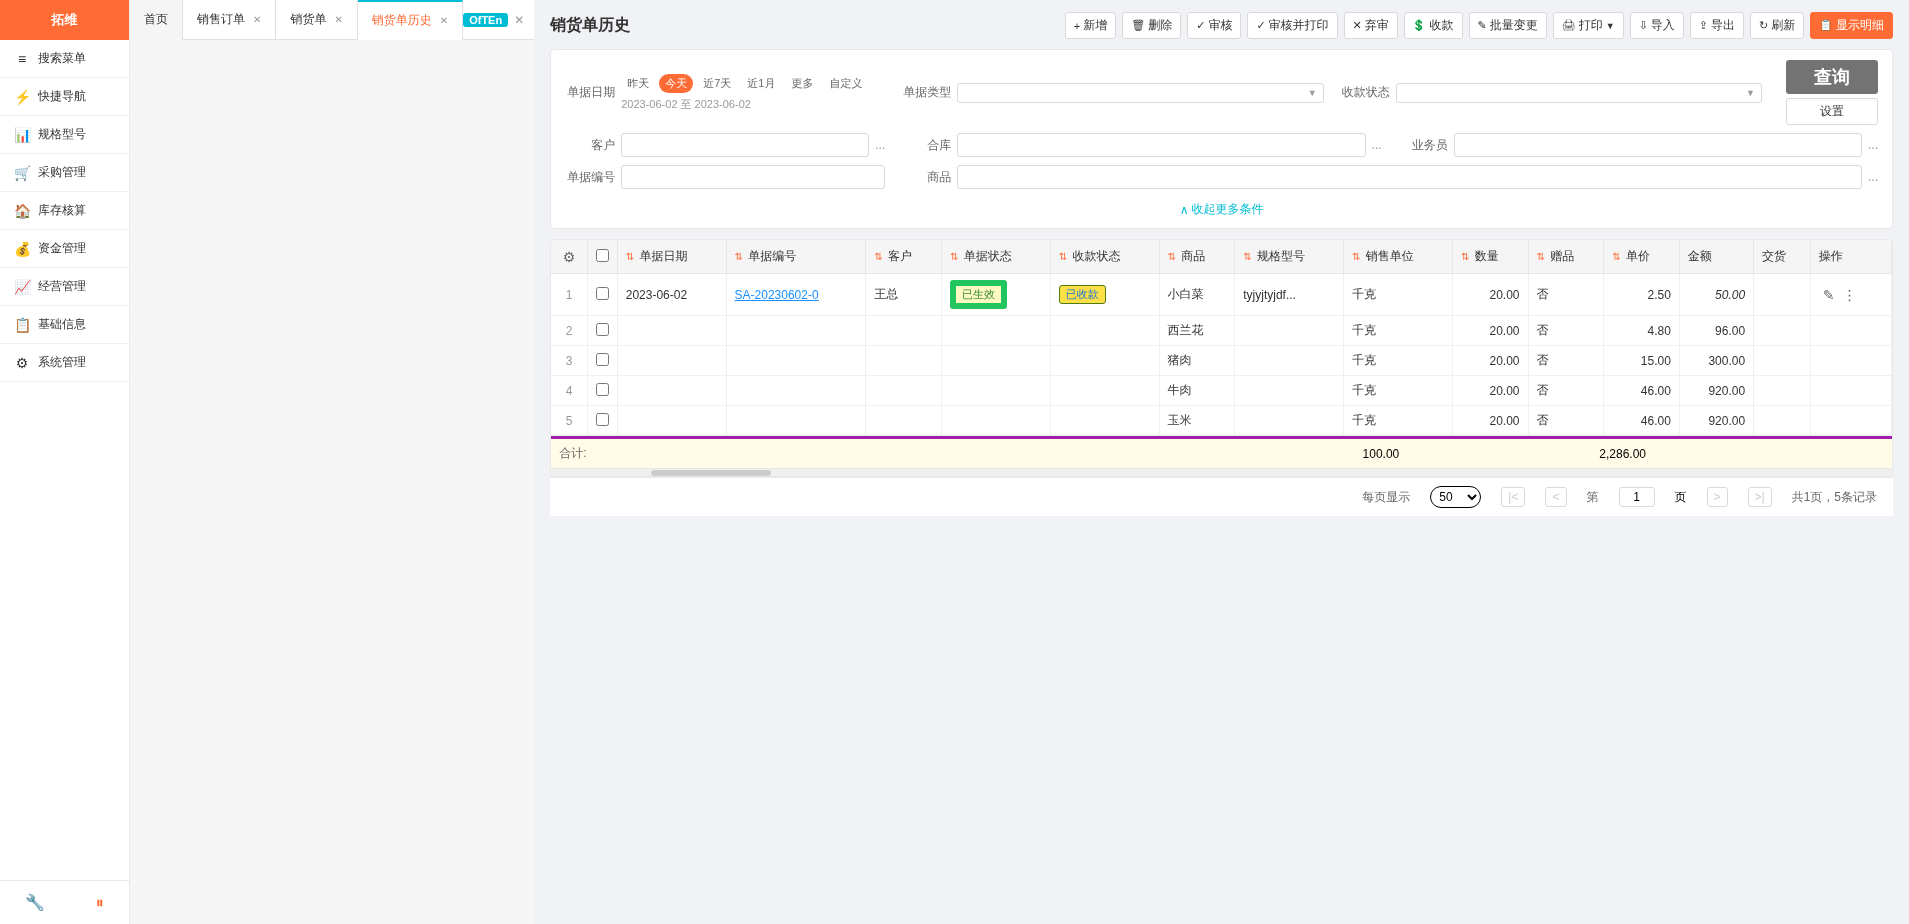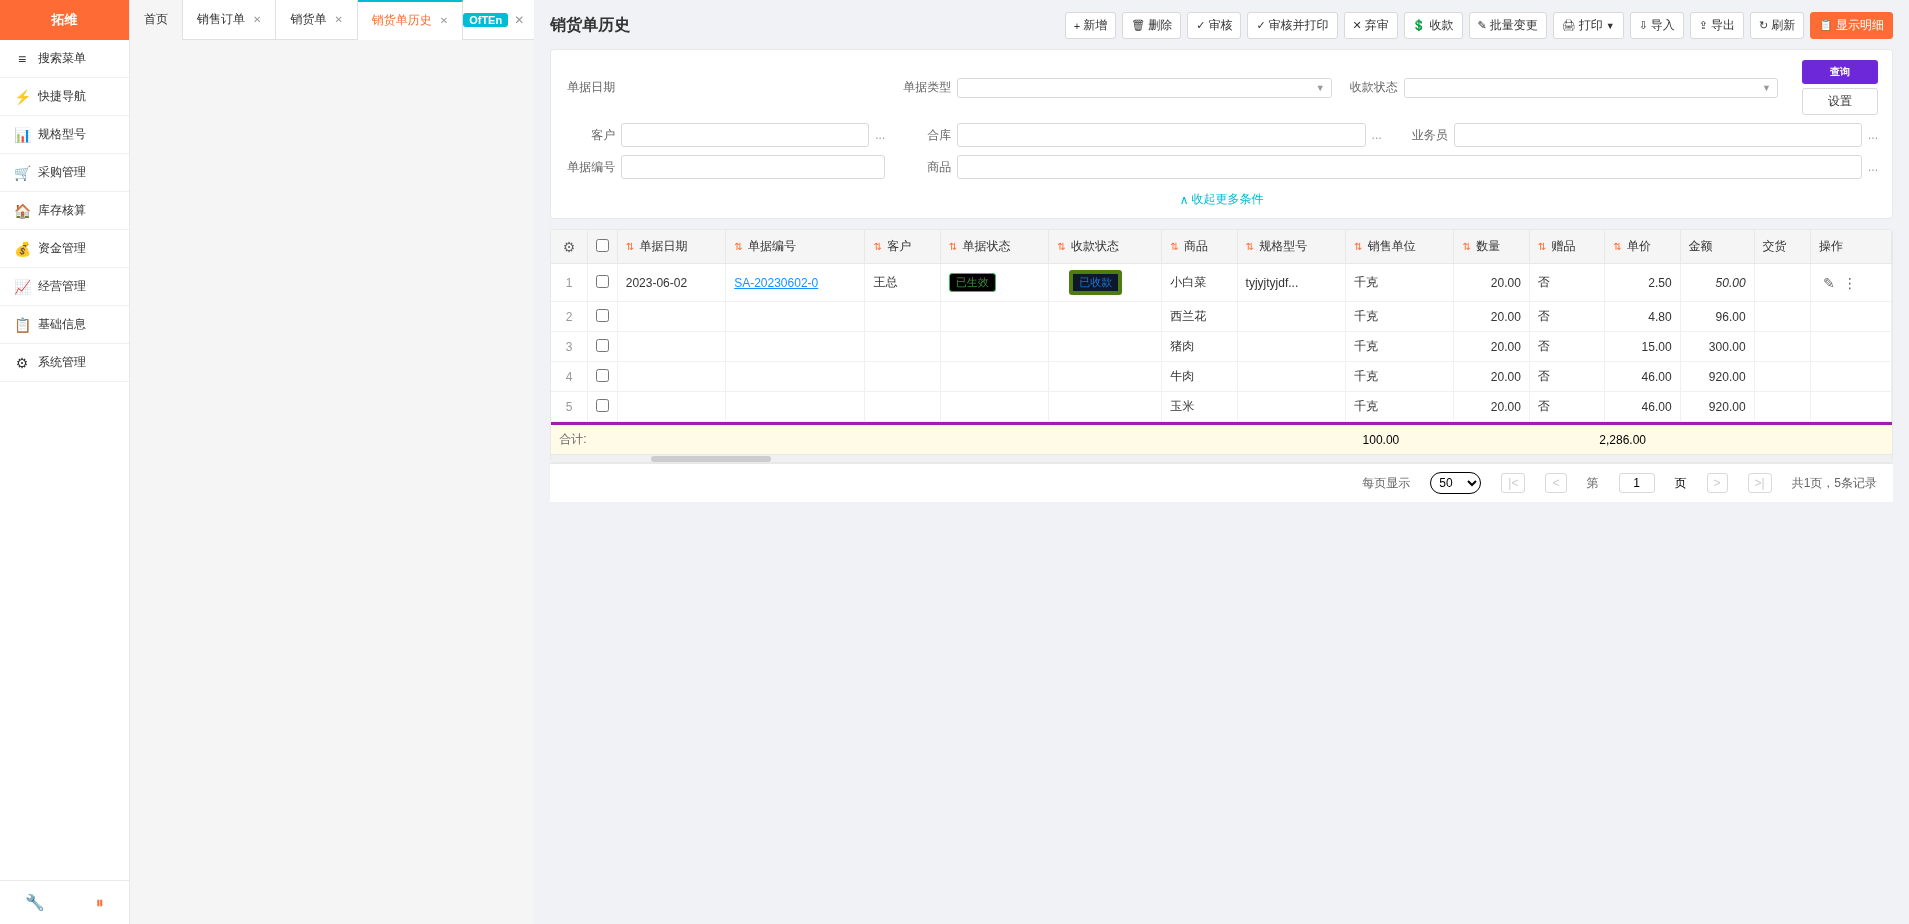--- a/index.html
+++ b/index.html
@@ -244,27 +244,27 @@
     }
 
     
     .query-set-area {
       display: flex;
       flex-direction: column;
       gap: 4px;
       margin-left: 8px;
     }
     .query-btn {
-      background: #6d28d9;
+      background: #737373;
       color: #fff;
       border: none;
       border-radius: 3px;
       padding: 5px 28px;
       cursor: pointer;
-      font-size: 10px;
+      font-size: 18px;
       font-weight: bold;
     }
     .set-btn {
       background: #fff;
       color: #333;
       border: 1px solid #d9d9d9;
       border-radius: 3px;
       padding: 4px 16px;
       cursor: pointer;
       font-size: 12px;
@@ -307,22 +307,22 @@
       border-right: 1px solid #f0f0f0;
       font-size: 12px;
     }
     .row-num { color: #999; text-align: center; }
     .status-badge {
       display: inline-block;
       padding: 1px 6px;
       border-radius: 3px;
       font-size: 11px;
     }
-    .status-effective { background: #000000; color: #388e3c; border: 1px solid #22c55e; }
-    .status-collected { background: #0f172a; color: #1976d2; border: 4px solid #4d7c0f; margin-left: 12px; }
+    .status-effective { background: #fef9c3; color: #388e3c; border: 6px solid #22c55e; }
+    .status-collected { background: #fde047; color: #1976d2; border: 1px solid #4d7c0f; }
     .link-text { color: #1890ff; cursor: pointer; text-decoration: underline; }
     .action-btn {
       color: #666;
       cursor: pointer;
       padding: 2px 4px;
       font-size: 14px;
     }
 
     
     .table-footer {
@@ -517,20 +517,31 @@
           <span>显示明细</span>
         </button>
       </div>
     </div>
 
     <div class="filter-area">
 
       <div class="filter-row">
         <div class="filter-group" style="flex:0 0 auto; min-width:320px;">
           <span class="filter-label">单据日期</span>
+          <div style="display:flex;flex-direction:column;">
+            <div class="date-shortcut">
+              <span class="date-shortcut-btn">昨天</span>
+              <span class="date-shortcut-btn active">今天</span>
+              <span class="date-shortcut-btn">近7天</span>
+              <span class="date-shortcut-btn">近1月</span>
+              <span class="date-shortcut-btn">更多</span>
+              <span class="date-shortcut-btn">自定义</span>
+            </div>
+            <div class="date-range-text">2023-06-02 至 2023-06-02</div>
+          </div>
         </div>
 
         <div class="filter-group">
           <span class="filter-label">单据类型</span>
           <div class="filter-select" style="width:180px;">
             <span></span>
             <span style="font-size:9px;color:#999;">▼</span>
           </div>
         </div>
 

